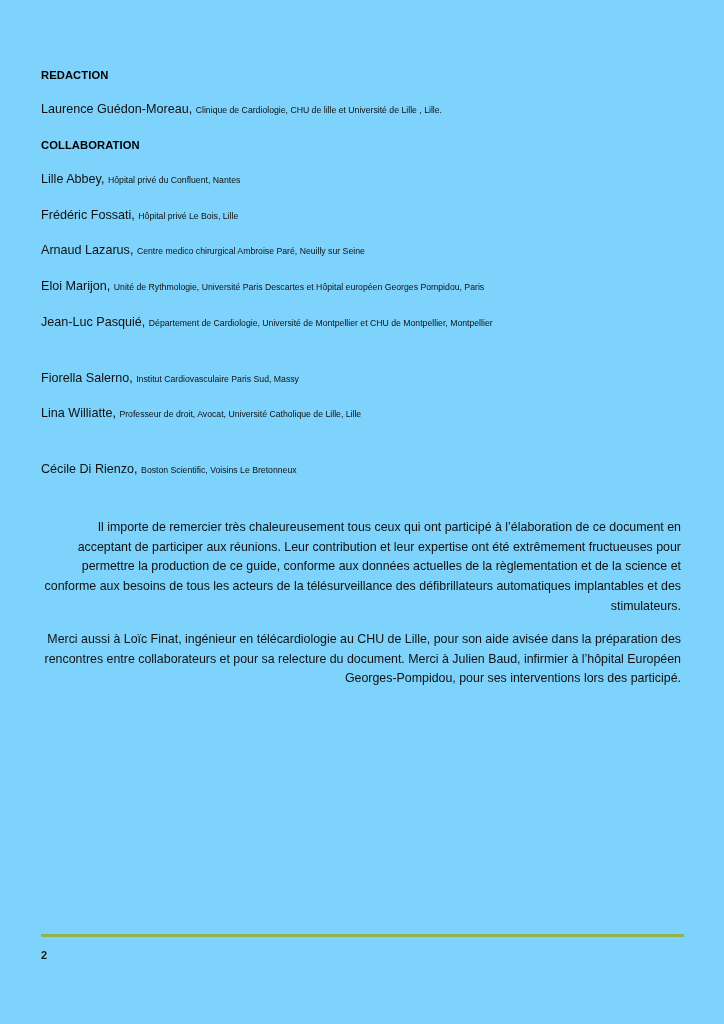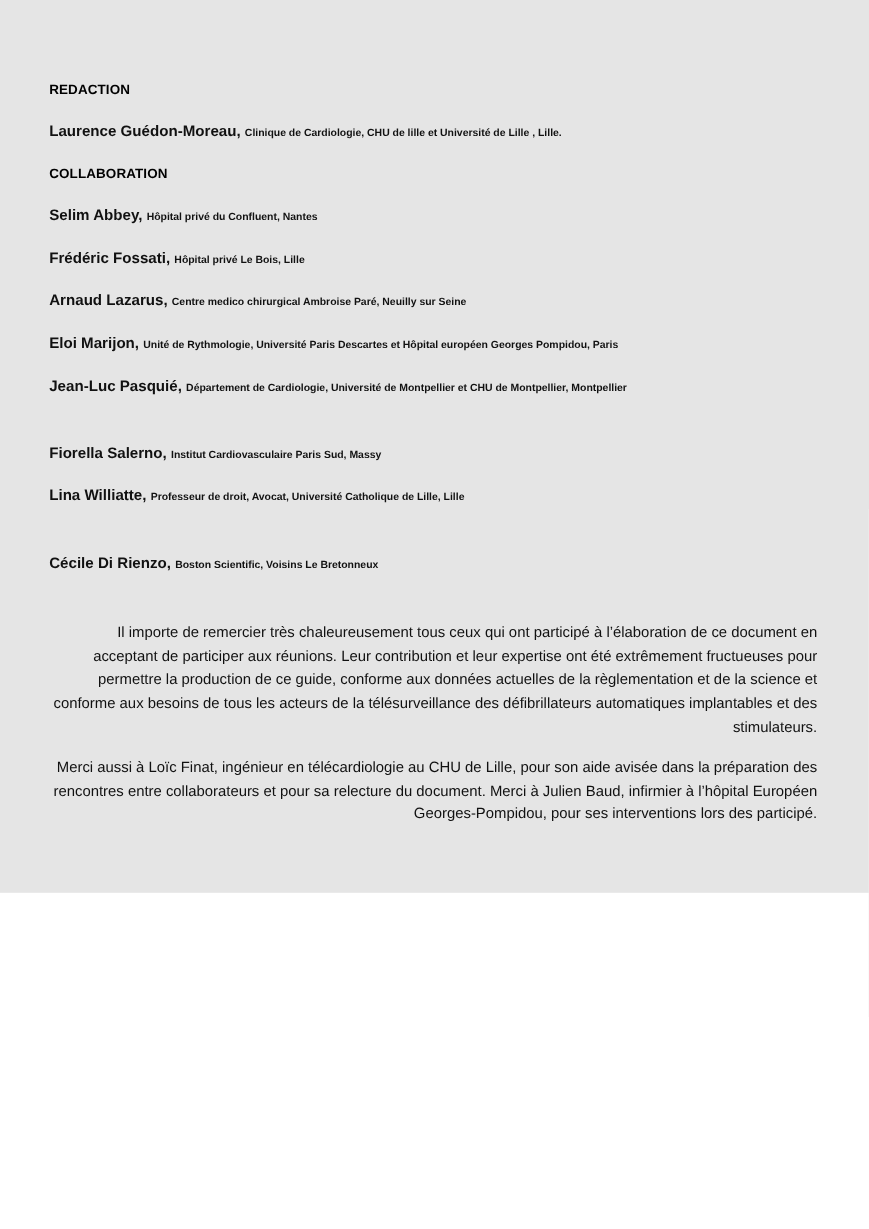--- a/index.html
+++ b/index.html
@@ -12,23 +12,23 @@
     height: 1024px;
     background: #ffffff;
     font-family: "Liberation Sans", sans-serif;
     color: #000000;
     -webkit-font-smoothing: antialiased;
   }
 
   .page {
     position: relative;
     width: 724px;
-    height: 744px;
+    height: 1024px;
     box-sizing: border-box;
-    background: #e5e5e5;
+    background: #7dd3fc;
     overflow: hidden;
   }
 
   .content {
     position: absolute;
     left: 41px;
     top: 68px;
     width: 643px;
   }
 
@@ -38,21 +38,21 @@
     font-weight: bold;
     color: #000000;
     letter-spacing: 0.1px;
     line-height: 1.3;
     margin: 0;
   }
 
   
   .person {
     font-size: 12.6px;
-    font-weight: bold;
+    font-weight: normal;
     color: #111111;
     line-height: 1.25;
     margin: 0;
     white-space: nowrap;
   }
   .person-name {
     font-size: 12.6px;
   }
   .person-affil {
     font-size: 8.7px;
@@ -113,21 +113,21 @@
     <div class="person">
       <span class="person-name">Laurence Guédon-Moreau,</span>
       <span class="person-affil">Clinique de Cardiologie, CHU de lille et Université de Lille , Lille.</span>
     </div>
     <div class="gap-person-to-heading"></div>
 
     <div class="section-heading">COLLABORATION</div>
     <div class="gap-heading-to-person"></div>
 
     <div class="person">
-      <span class="person-name">Selim Abbey,</span>
+      <span class="person-name">Lille Abbey,</span>
       <span class="person-affil">Hôpital privé du Confluent, Nantes</span>
     </div>
     <div class="gap-person-to-person"></div>
 
     <div class="person">
       <span class="person-name">Frédéric Fossati,</span>
       <span class="person-affil">Hôpital privé Le Bois, Lille</span>
     </div>
     <div class="gap-person-to-person"></div>
 

